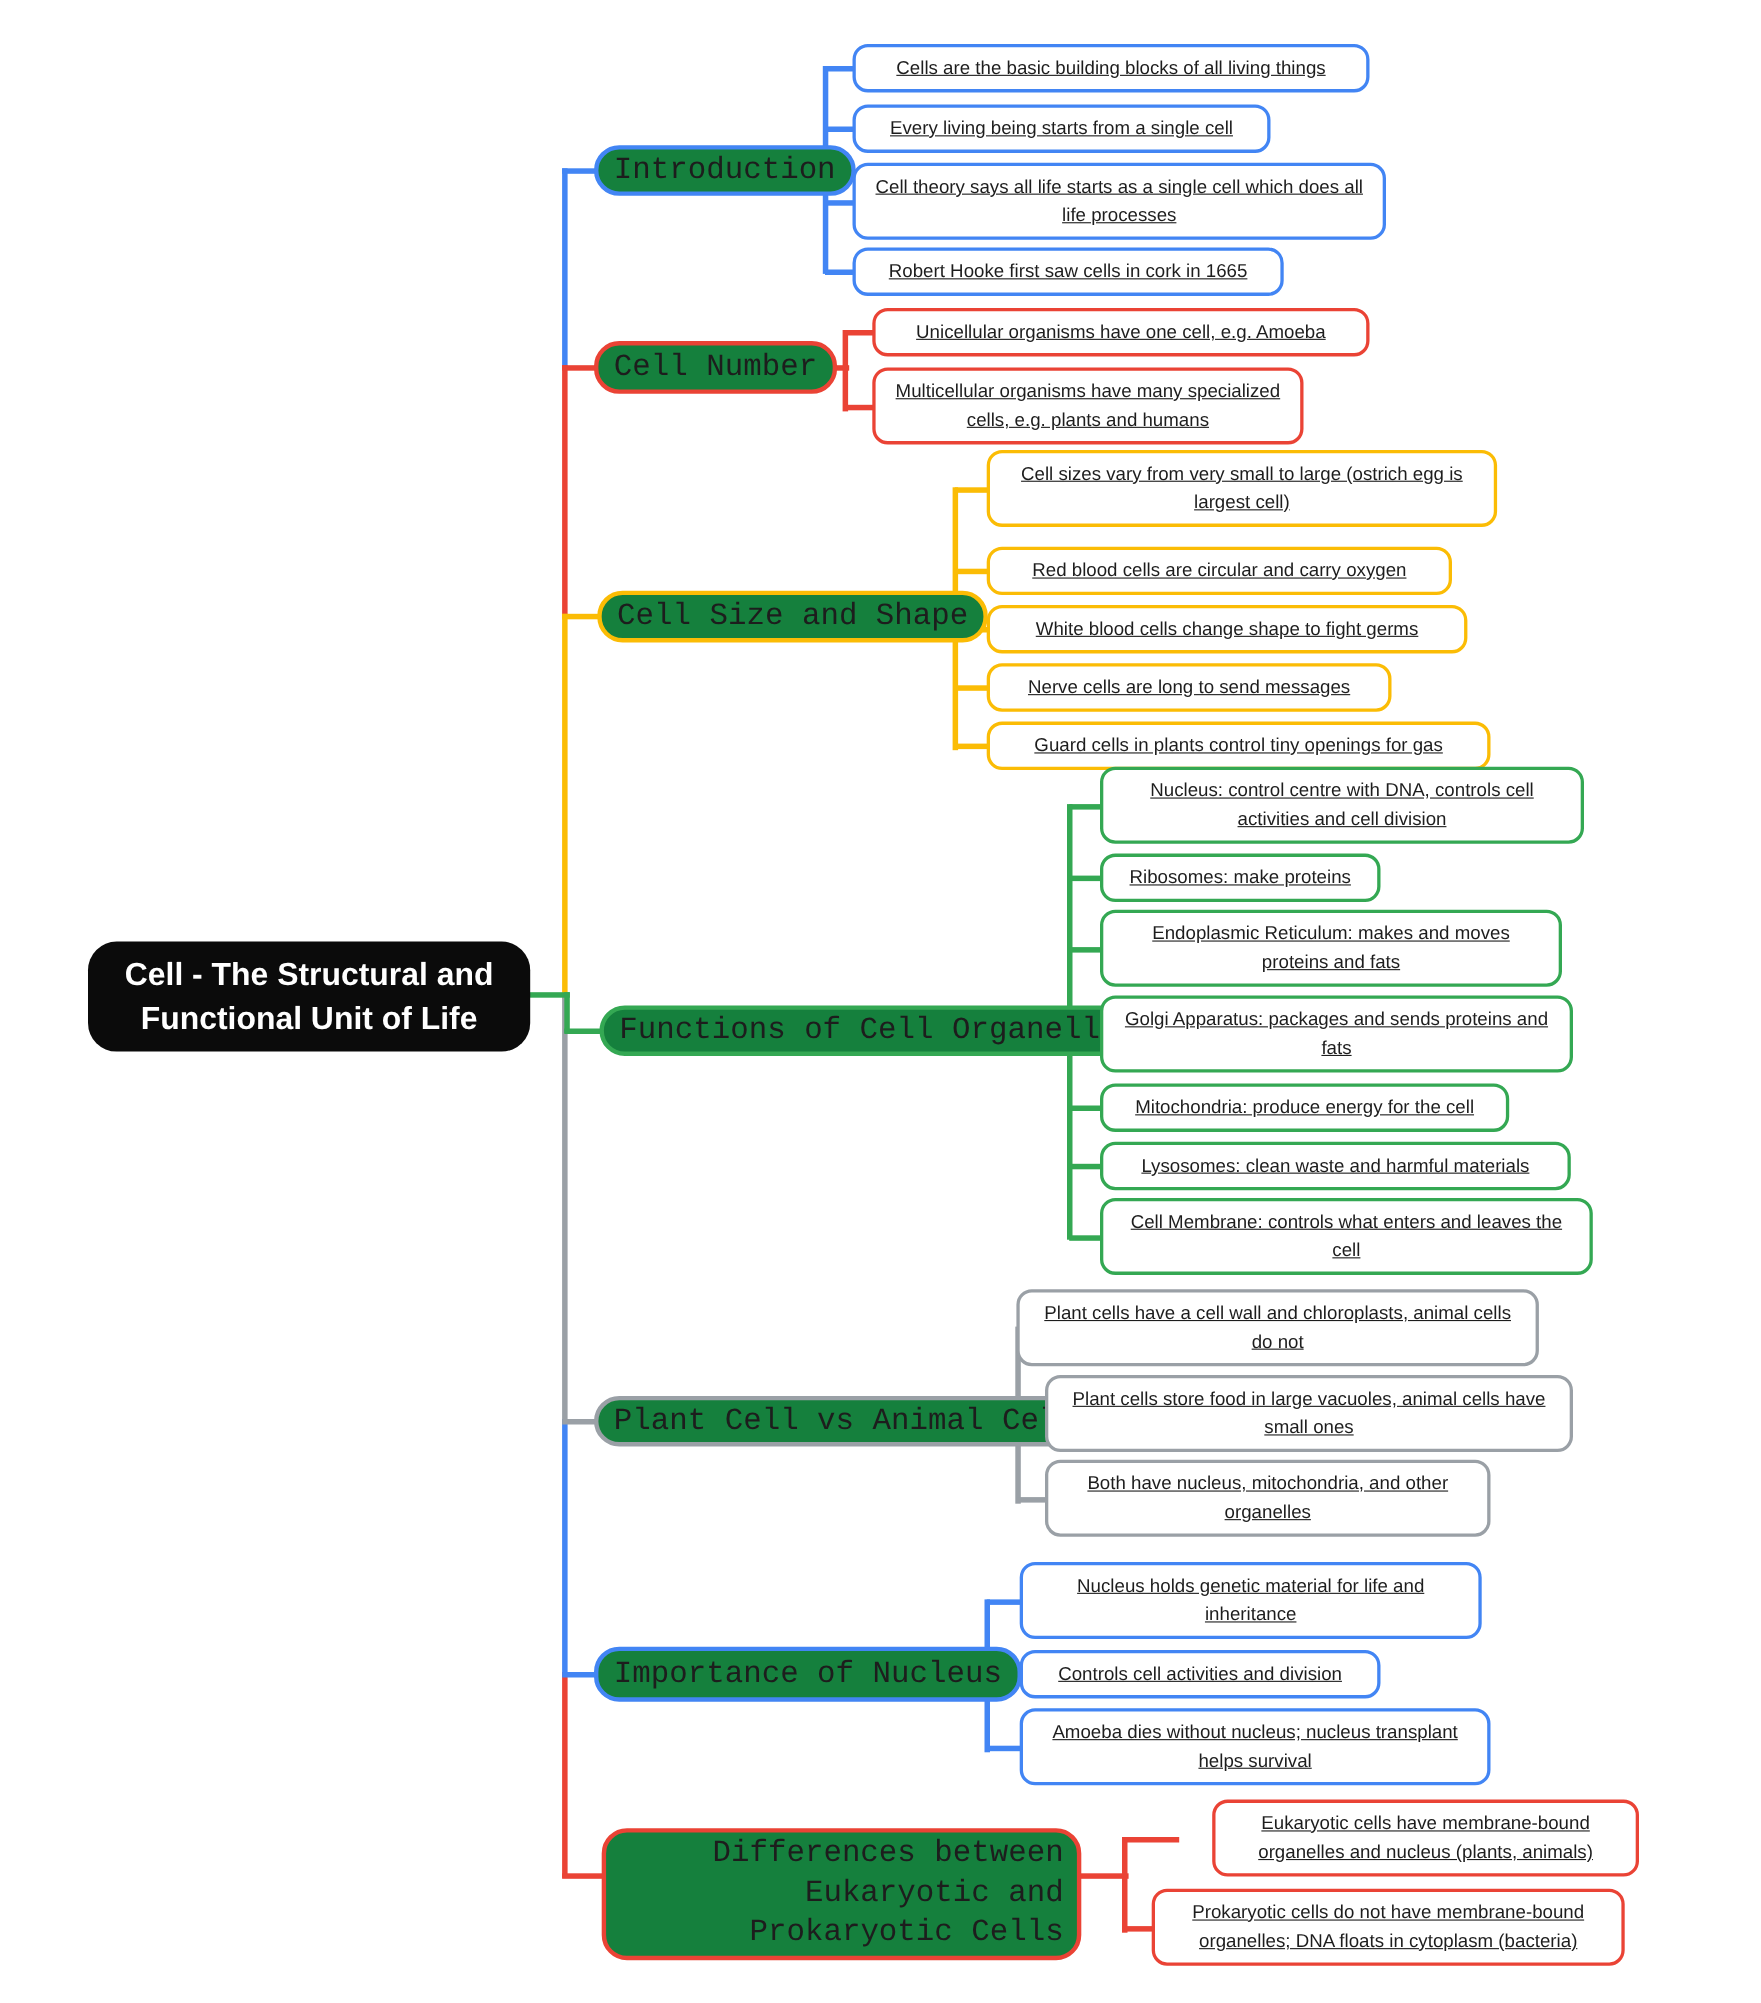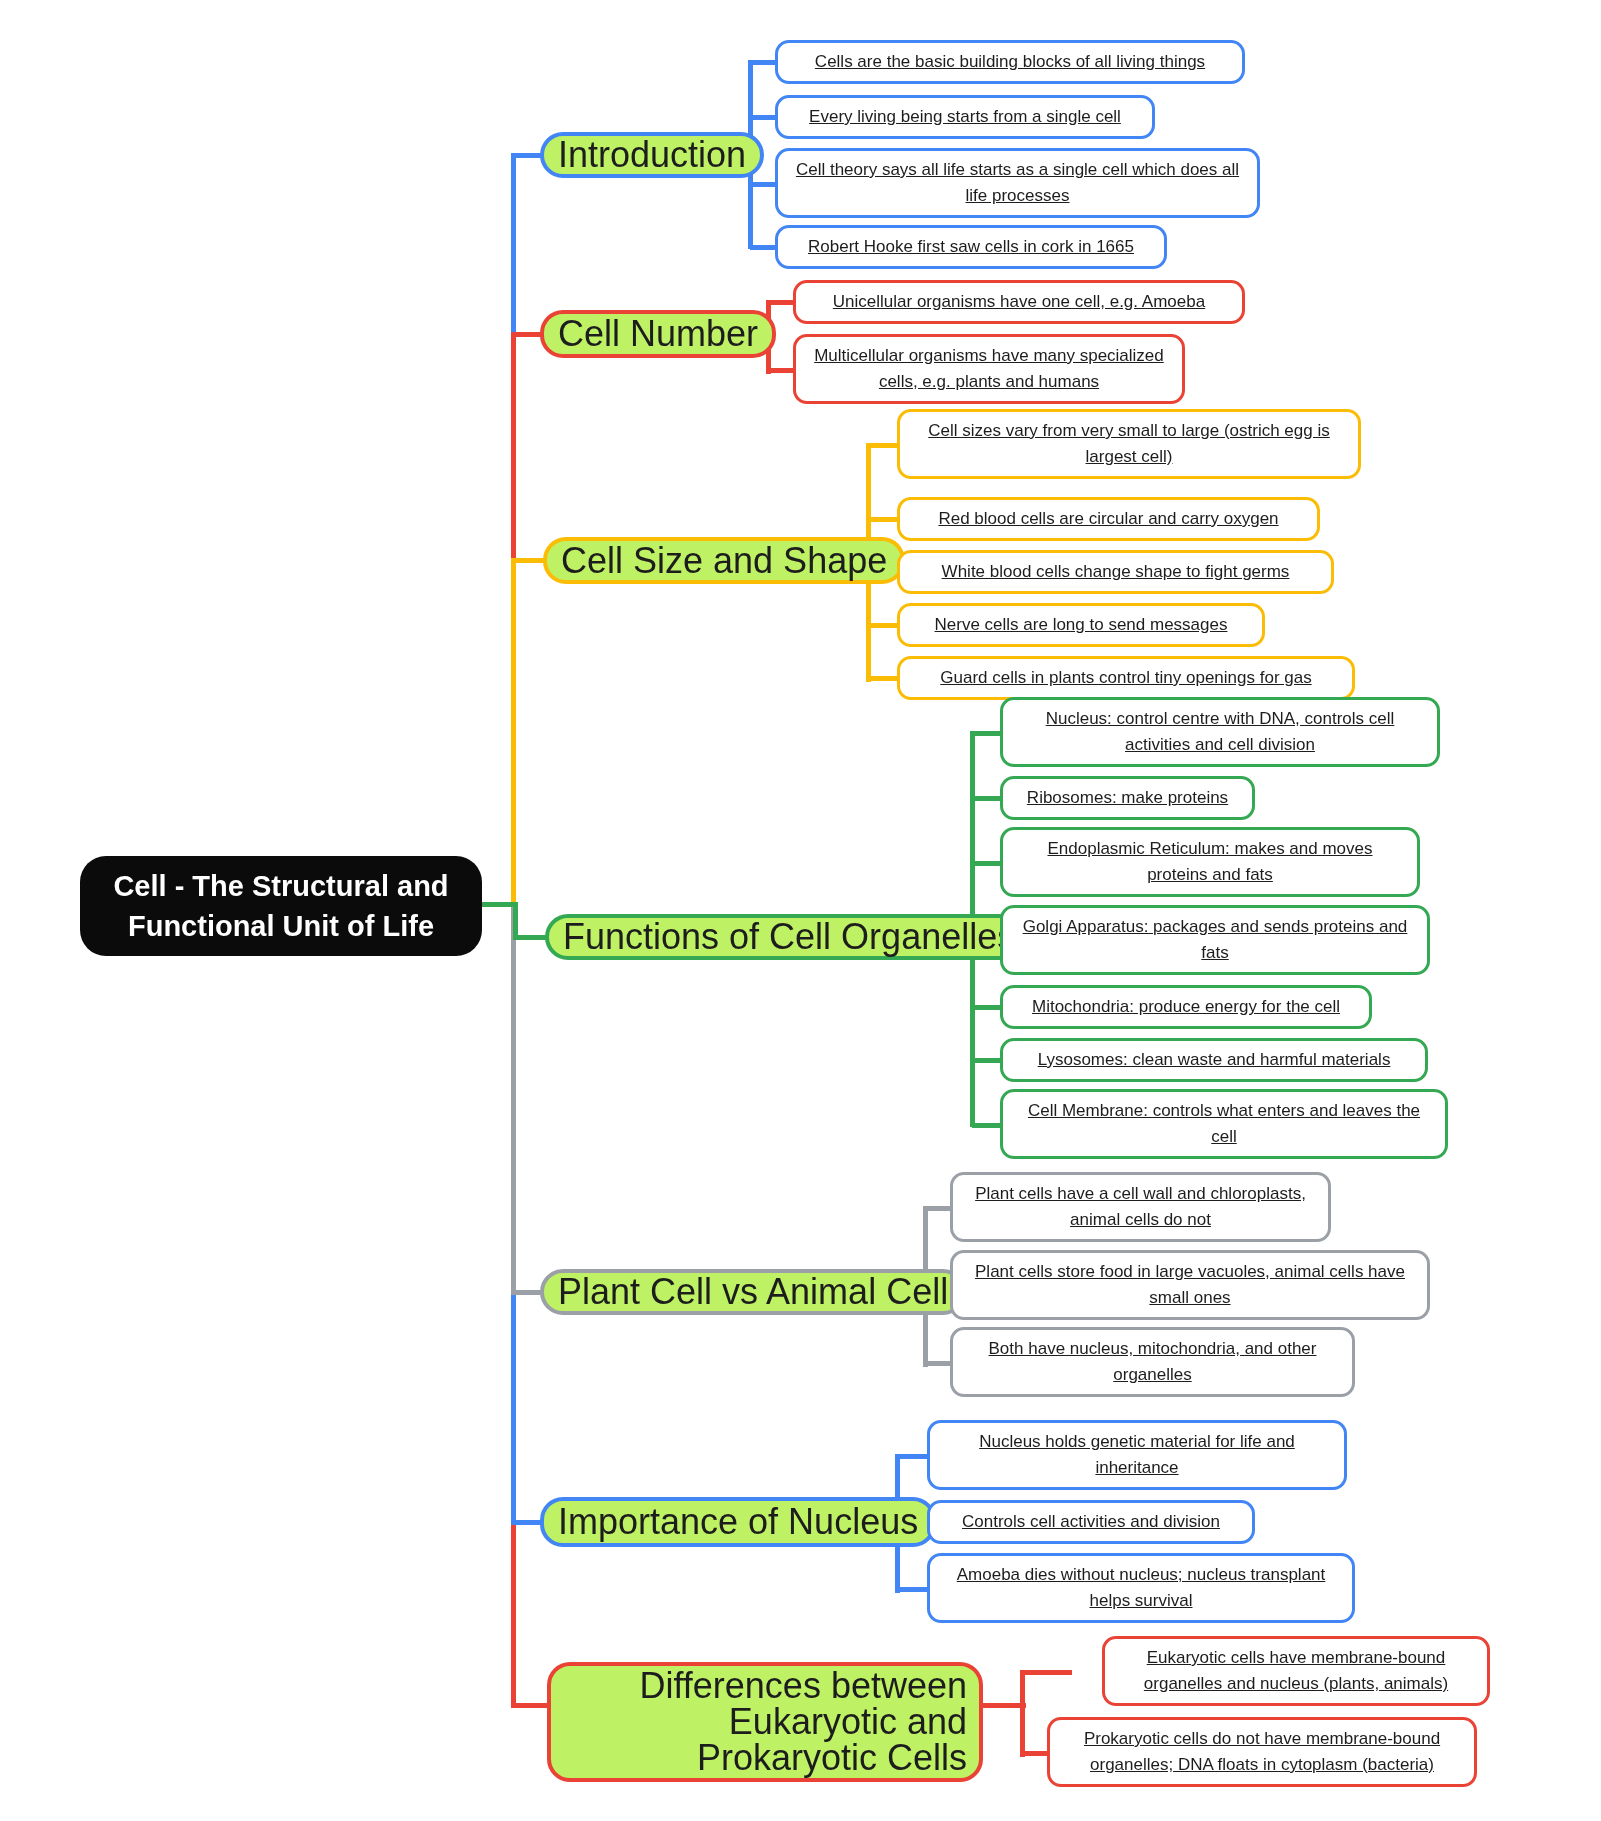--- a/index.html
+++ b/index.html
@@ -3,23 +3,23 @@
 <meta charset="utf-8">
 <style>
   html,body{margin:0;padding:0;background:#ffffff;}
   body{font-family:"Liberation Sans", sans-serif;}
   #map{position:relative;width:1601px;height:1821px;background:#ffffff;overflow:hidden;}
   .ln{position:absolute;background:var(--c,#888);z-index:1;}
   .node{position:absolute;background:#ffffff;border:3px solid var(--c,#888);border-radius:14px;
         display:flex;align-items:center;justify-content:center;text-align:center;
         font-size:17px;line-height:26px;color:#1d1d1d;padding:6px 14px;box-sizing:border-box;z-index:2;text-decoration:underline;}
   .node.one{white-space:nowrap;height:44px;padding:0 14px;}
-  .topic{position:absolute;background:#bef264;border:4px solid var(--c,#888);border-radius:23px;
+  .topic{position:absolute;background:#15803d;border:4px solid var(--c,#888);border-radius:23px;
          display:flex;align-items:center;justify-content:center;text-align:center;
-         font-size:36px;color:#1d1d1d;padding:0 14px;box-sizing:border-box;white-space:nowrap;z-index:2;}
+         font-size:28px;color:#1d1d1d;padding:0 14px;box-sizing:border-box;white-space:nowrap;z-index:2;font-family:Liberation Mono, monospace;}
   .topic.wrap{white-space:normal;line-height:36px;padding:2px 12px;text-align:right;}
   .root{position:absolute;background:#0b0b0b;color:#ffffff;font-weight:bold;font-size:29px;
         line-height:40px;border-radius:26px;display:flex;align-items:center;justify-content:center;
         text-align:center;padding:10px 14px;box-sizing:border-box;z-index:2;}
 </style>
 </head>
 <body>
 
 <div id="map">
 
@@ -94,21 +94,21 @@
     <div class="node" style="left:1000px;top:1089px;width:448px">Cell Membrane: controls what enters and leaves the cell</div>
   </div>
 
   <div style="--c: #9AA0A6;">
     <div class="ln" style="left:511px;top:1290px;width:418px;height:5px"></div>
     <div class="ln" style="left:923px;top:1206px;width:5px;height:161px"></div>
     <div class="ln" style="left:925px;top:1206px;width:50px;height:5px"></div>
     <div class="ln" style="left:925px;top:1284px;width:50px;height:5px"></div>
     <div class="ln" style="left:925px;top:1361px;width:50px;height:5px"></div>
     <div class="topic" style="left:540px;top:1269px;height:46px;min-width:353px">Plant Cell vs Animal Cell</div>
-    <div class="node" style="left:950px;top:1172px;width:381px">Plant cells have a cell wall and chloroplasts, animal cells do not</div>
+    <div class="node" style="left:924px;top:1172px;width:475px">Plant cells have a cell wall and chloroplasts, animal cells do not</div>
     <div class="node" style="left:950px;top:1250px;width:480px">Plant cells store food in large vacuoles, animal cells have small ones</div>
     <div class="node" style="left:950px;top:1327px;width:405px">Both have nucleus, mitochondria, and other organelles</div>
   </div>
 
   <div style="--c: #4285F4;">
     <div class="ln" style="left:511px;top:1520px;width:390px;height:5px"></div>
     <div class="ln" style="left:895px;top:1454px;width:5px;height:139px"></div>
     <div class="ln" style="left:897px;top:1454px;width:55px;height:5px"></div>
     <div class="ln" style="left:897px;top:1520px;width:55px;height:5px"></div>
     <div class="ln" style="left:897px;top:1587px;width:55px;height:5px"></div>

